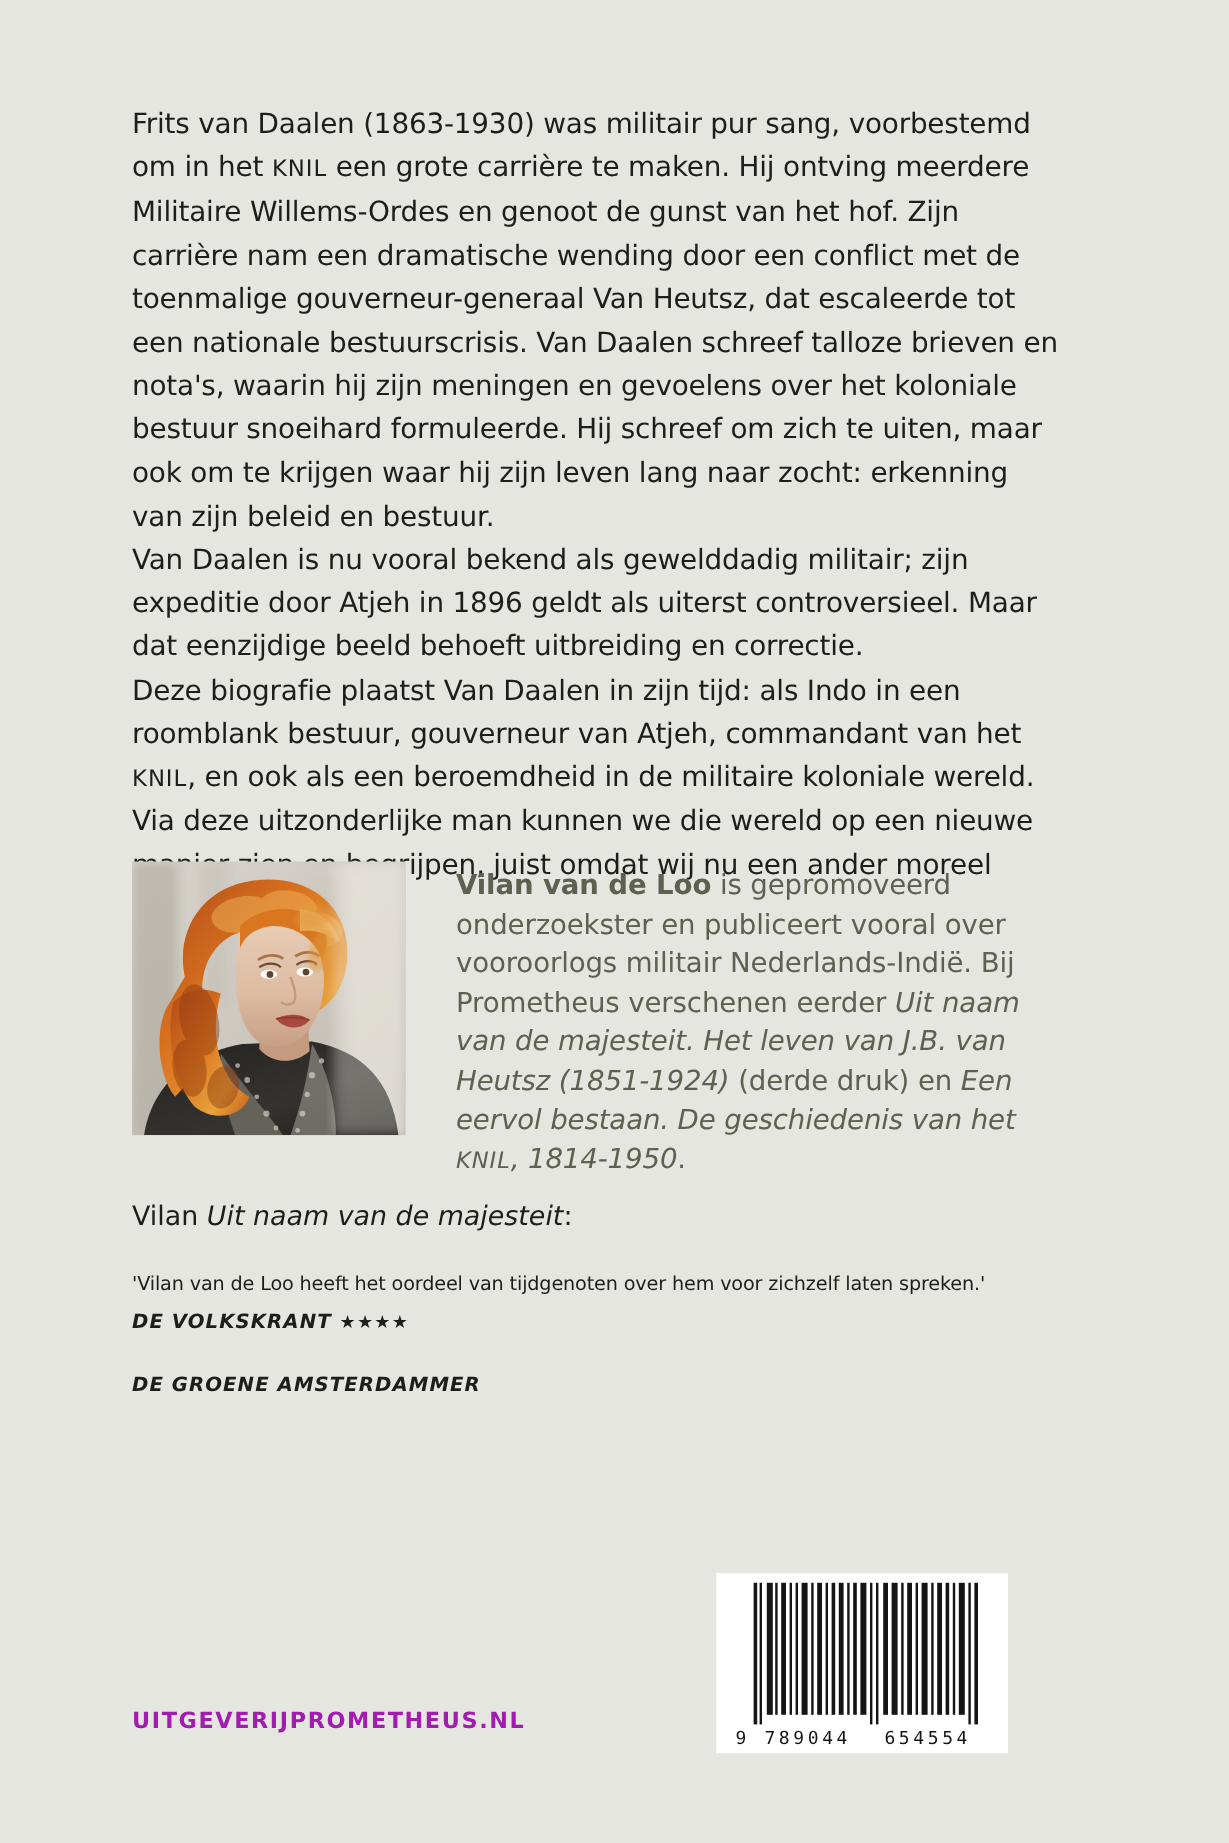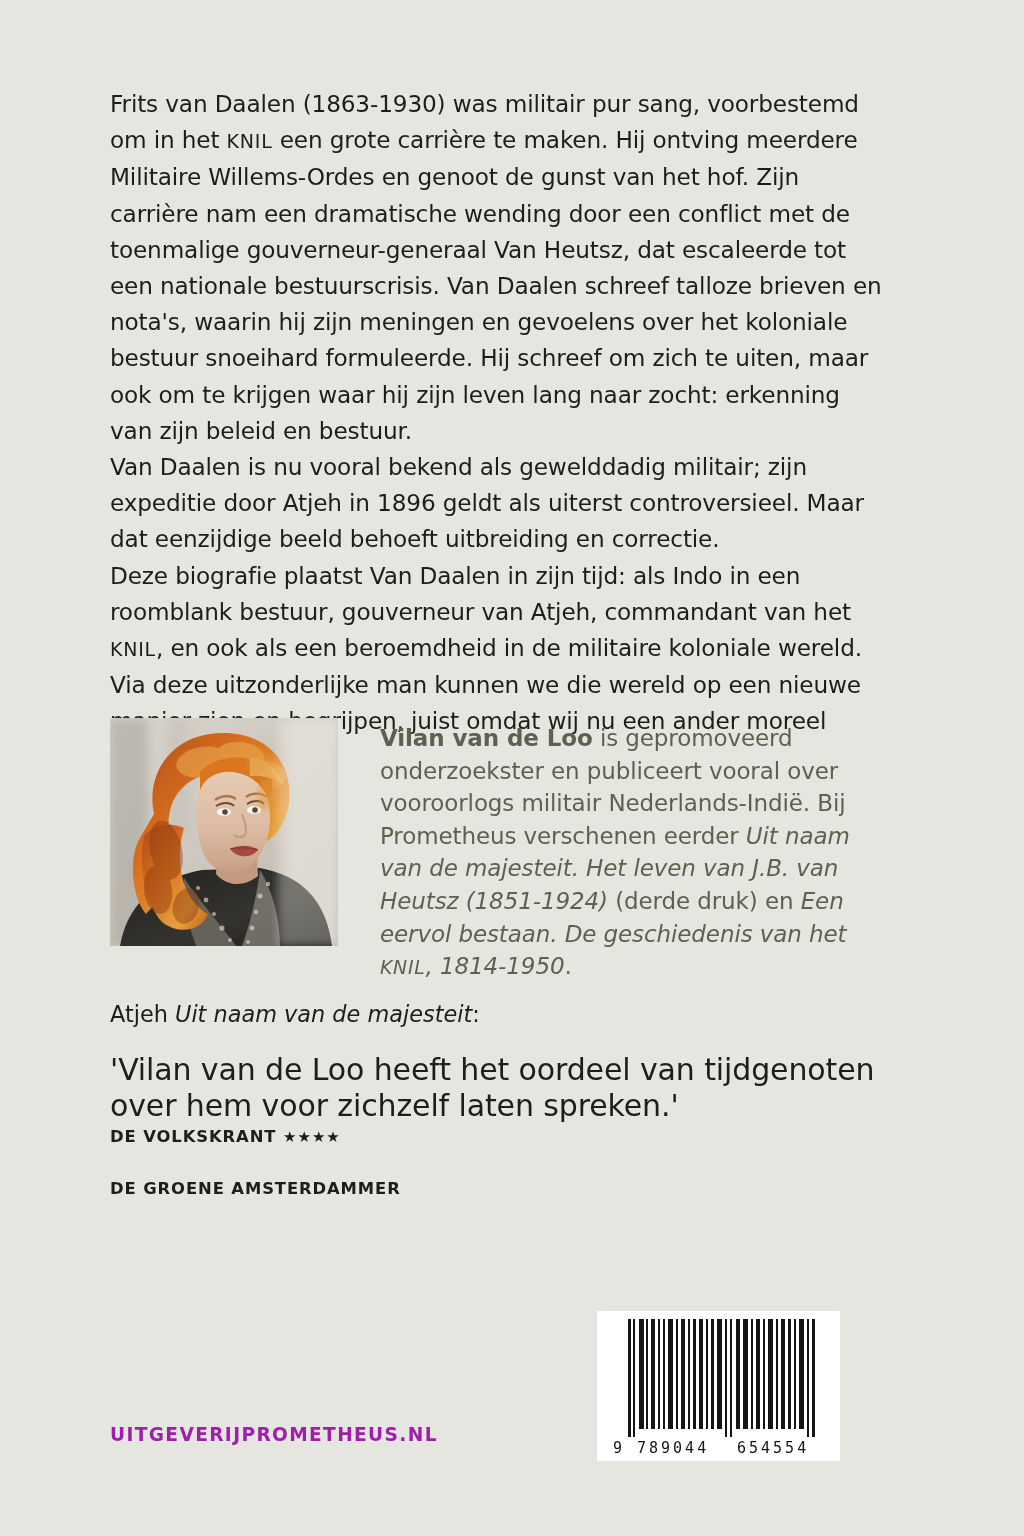--- a/index.html
+++ b/index.html
@@ -95,31 +95,32 @@
   .over-line {
     font-size: 22.4px;
     line-height: 32px;
     margin: 0 0 22px 0;
   }
   .over-line i {
     font-style: italic;
     text-align: center;
   }
   .quote {
-    font-size: 30px;
+    font-size: 16px;
     line-height: 35.6px;
     letter-spacing: -0.12px;
     margin: 0;
   }
   .source {
     font-size: 16.4px;
     line-height: 24px;
     letter-spacing: 0.9px;
     font-weight: 600;
     margin: 2px 0 0 0;
+    font-style: italic;
   }
   .stars {
     letter-spacing: 1px;
     font-size: 15px;
   }
   .review-gap {
     height: 26px;
   }
 
   
@@ -268,21 +269,21 @@
       </svg>
     </div>
 
     <div class="author-bio">
       <span class="name">Vilan van de Loo</span><span> is gepromoveerd onderzoekster en publiceert vooral over vooroorlogs militair Nederlands-Indië. Bij Prometheus verschenen eerder </span><i>Uit naam van de majesteit. Het leven van J.B. van Heutsz (1851-1924)</i><span> (derde druk) en </span><i>Een eervol bestaan. De geschiedenis van het </i><i class="sc">KNIL</i><i>, 1814-1950</i><span>.</span>
     </div>
   </div>
 
   <div class="reviews">
 
-    <p class="over-line"><span>Atjeh </span><i>Uit naam van de majesteit</i><span>:</span></p>
+    <p class="over-line"><span>Vilan </span><i>Uit naam van de majesteit</i><span>:</span></p>
 
     <p class="quote">'Vilan van de Loo heeft het oordeel van tijdgenoten over hem voor zichzelf laten spreken.'</p>
     <p class="source"><span>DE VOLKSKRANT</span> <span class="stars">★★★★</span></p>
 
     <div class="review-gap"></div>
 
     <p class="source"><span>DE GROENE AMSTERDAMMER</span></p>
   </div>
 
   <div class="barcode-box">

